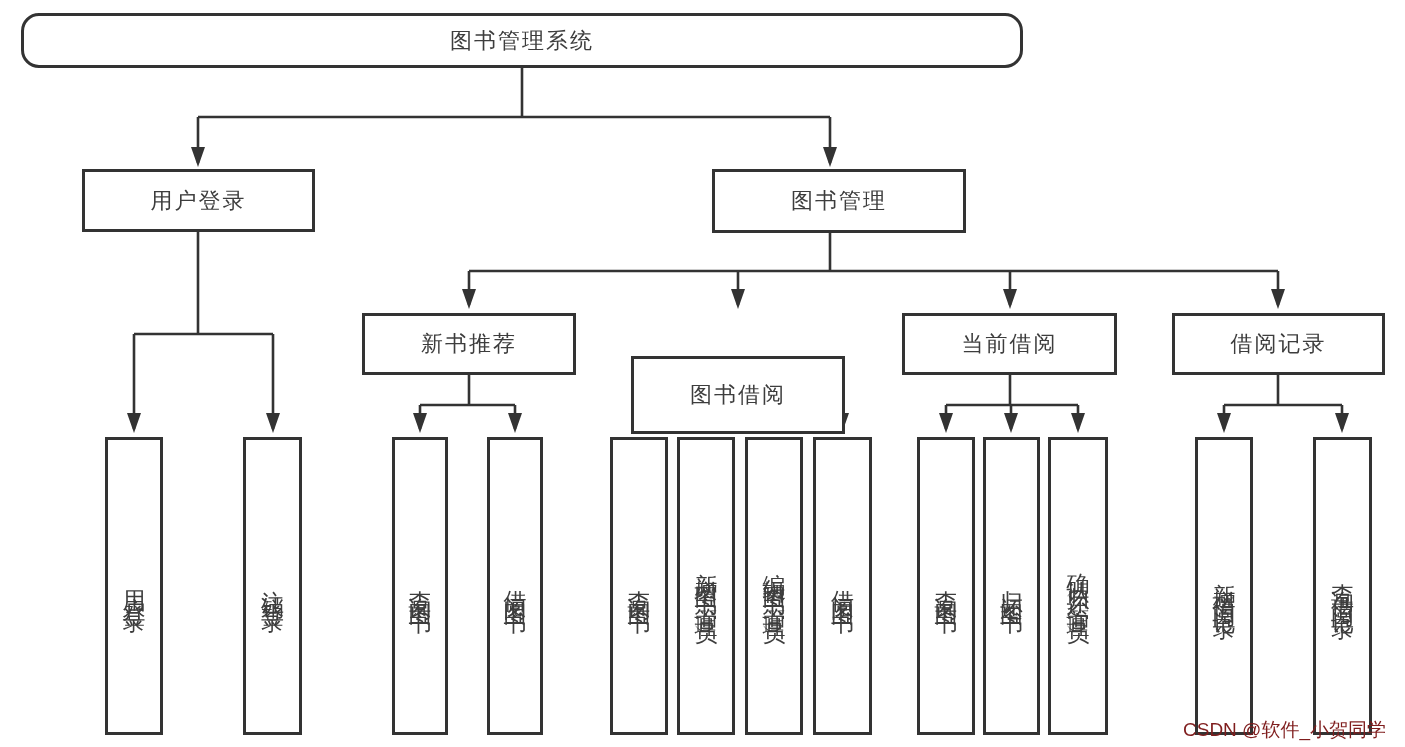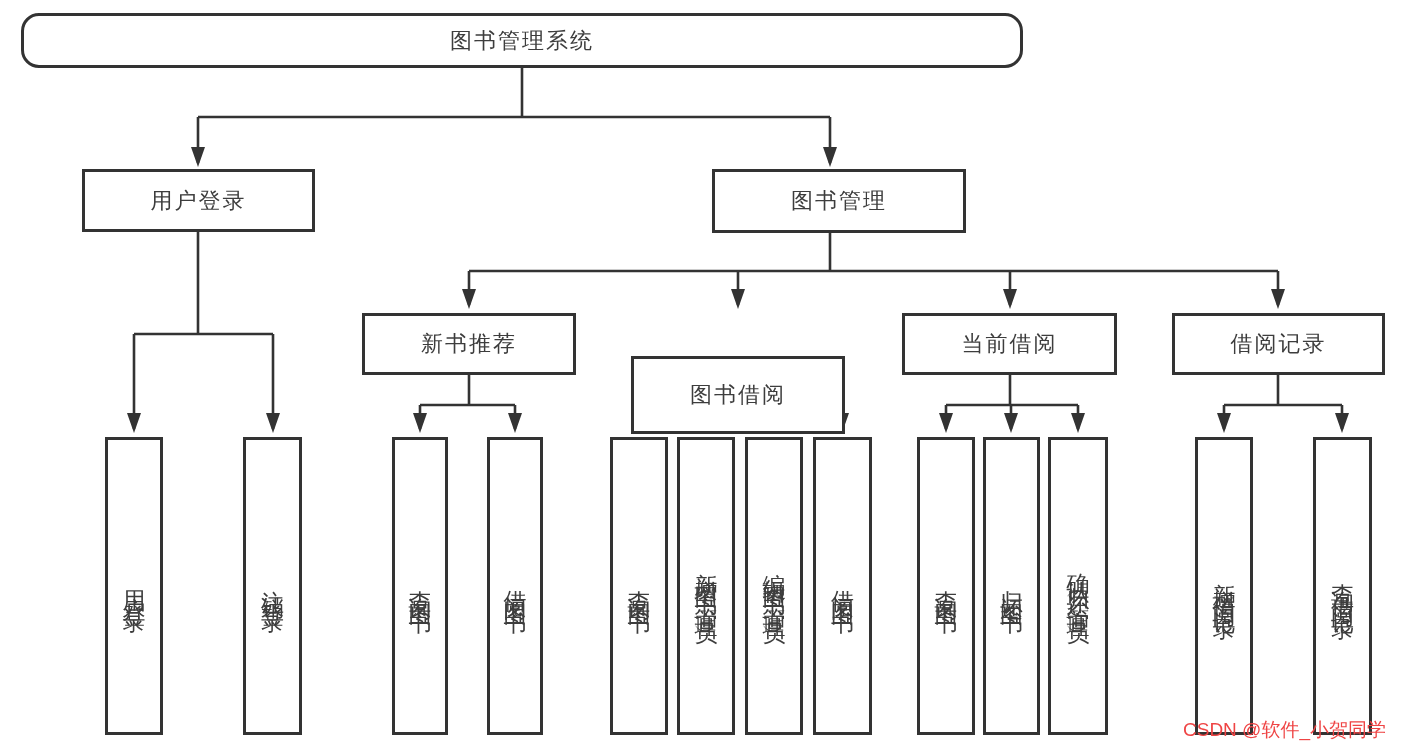--- a/index.html
+++ b/index.html
@@ -43,21 +43,21 @@
     letter-spacing: 7px;
     line-height: 1;
     white-space: nowrap;
   }
   .watermark {
     position: absolute;
     left: 1183px;
     top: 717px;
     width: 215px;
     font-size: 19px;
-    color: #ef4444;
+    color: #7f1d1d;
     white-space: nowrap;
     text-align: left;
   }
 </style>
 </head>
 <body>
 
 <div class="canvas">
 
   <svg class="wires" width="1405" height="747" viewBox="0 0 1405 747">

